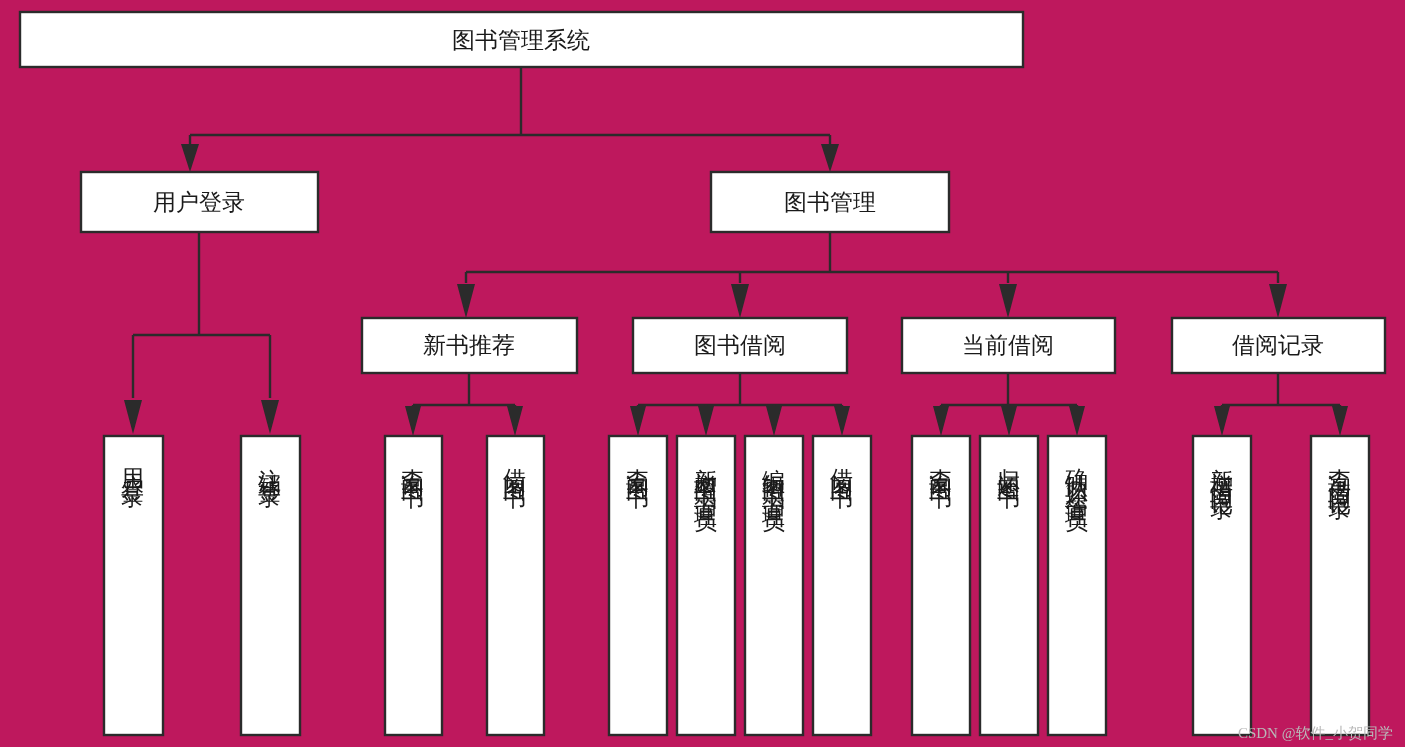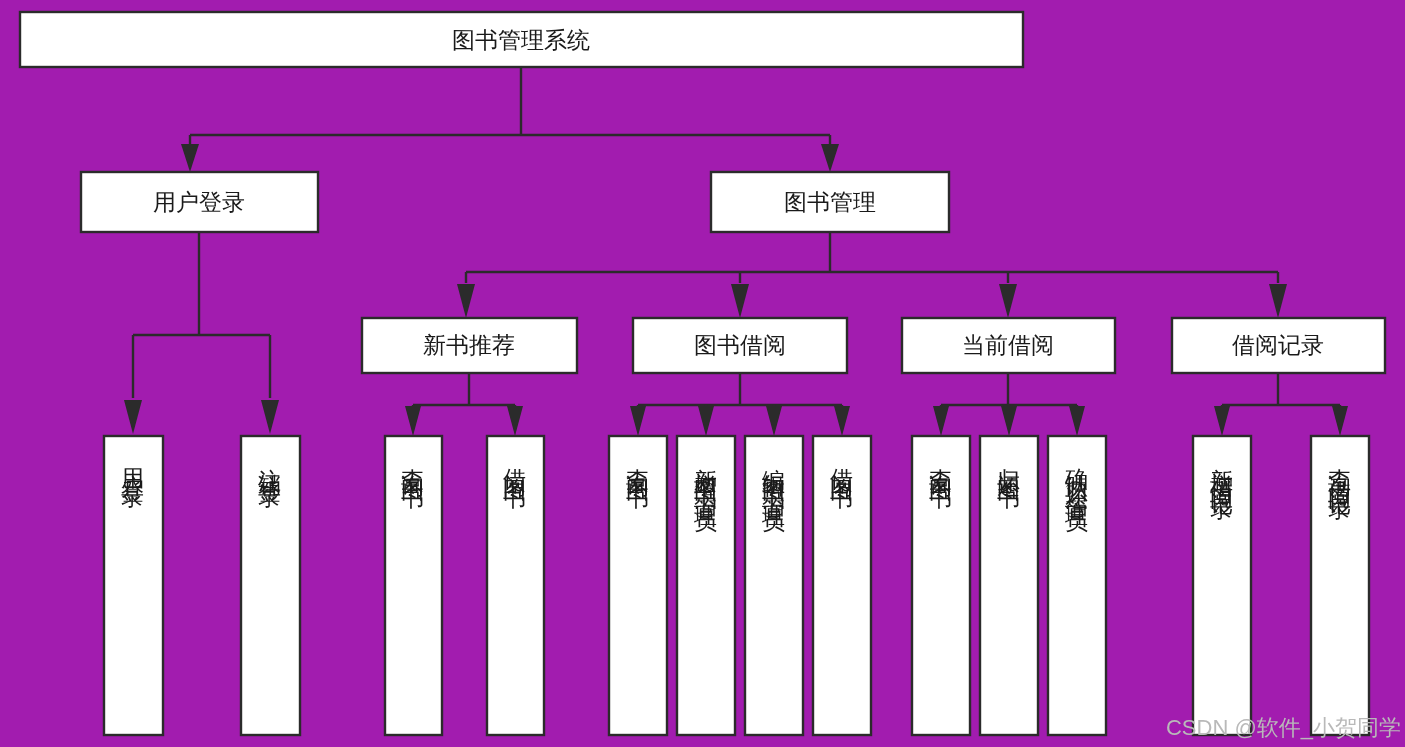--- a/index.html
+++ b/index.html
@@ -7,21 +7,21 @@
     padding: 0;
     background: #ffffff;
   }
   body {
     font-family: "DejaVu Sans", "Liberation Sans", sans-serif;
   }
   #diagram-root {
     position: relative;
     width: 1405px;
     height: 747px;
-    background: #a21caf;
+    background: #be185d;
     overflow: hidden;
   }
   svg#diagram-svg {
     position: absolute;
     top: 0;
     left: 0;
     width: 1405px;
     height: 747px;
   }
   .node-box {
@@ -50,24 +50,24 @@
     font-family: "DejaVu Sans", "Liberation Sans", sans-serif;
     font-size: 23px;
     fill: #1a1a1a;
     writing-mode: vertical-rl;
     text-orientation: upright;
     letter-spacing: 6px;
     dominant-baseline: central;
   }
   .watermark {
     position: absolute;
-    right: 4px;
+    right: 12px;
     bottom: 4px;
-    font-family: Liberation Sans, sans-serif;
-    font-size: 22px;
+    font-family: Liberation Serif, serif;
+    font-size: 15px;
     color: #b9b9b9;
     white-space: nowrap;
     pointer-events: none;
   }
 </style>
 </head>
 <body>
 
 <div id="diagram-root">
 

